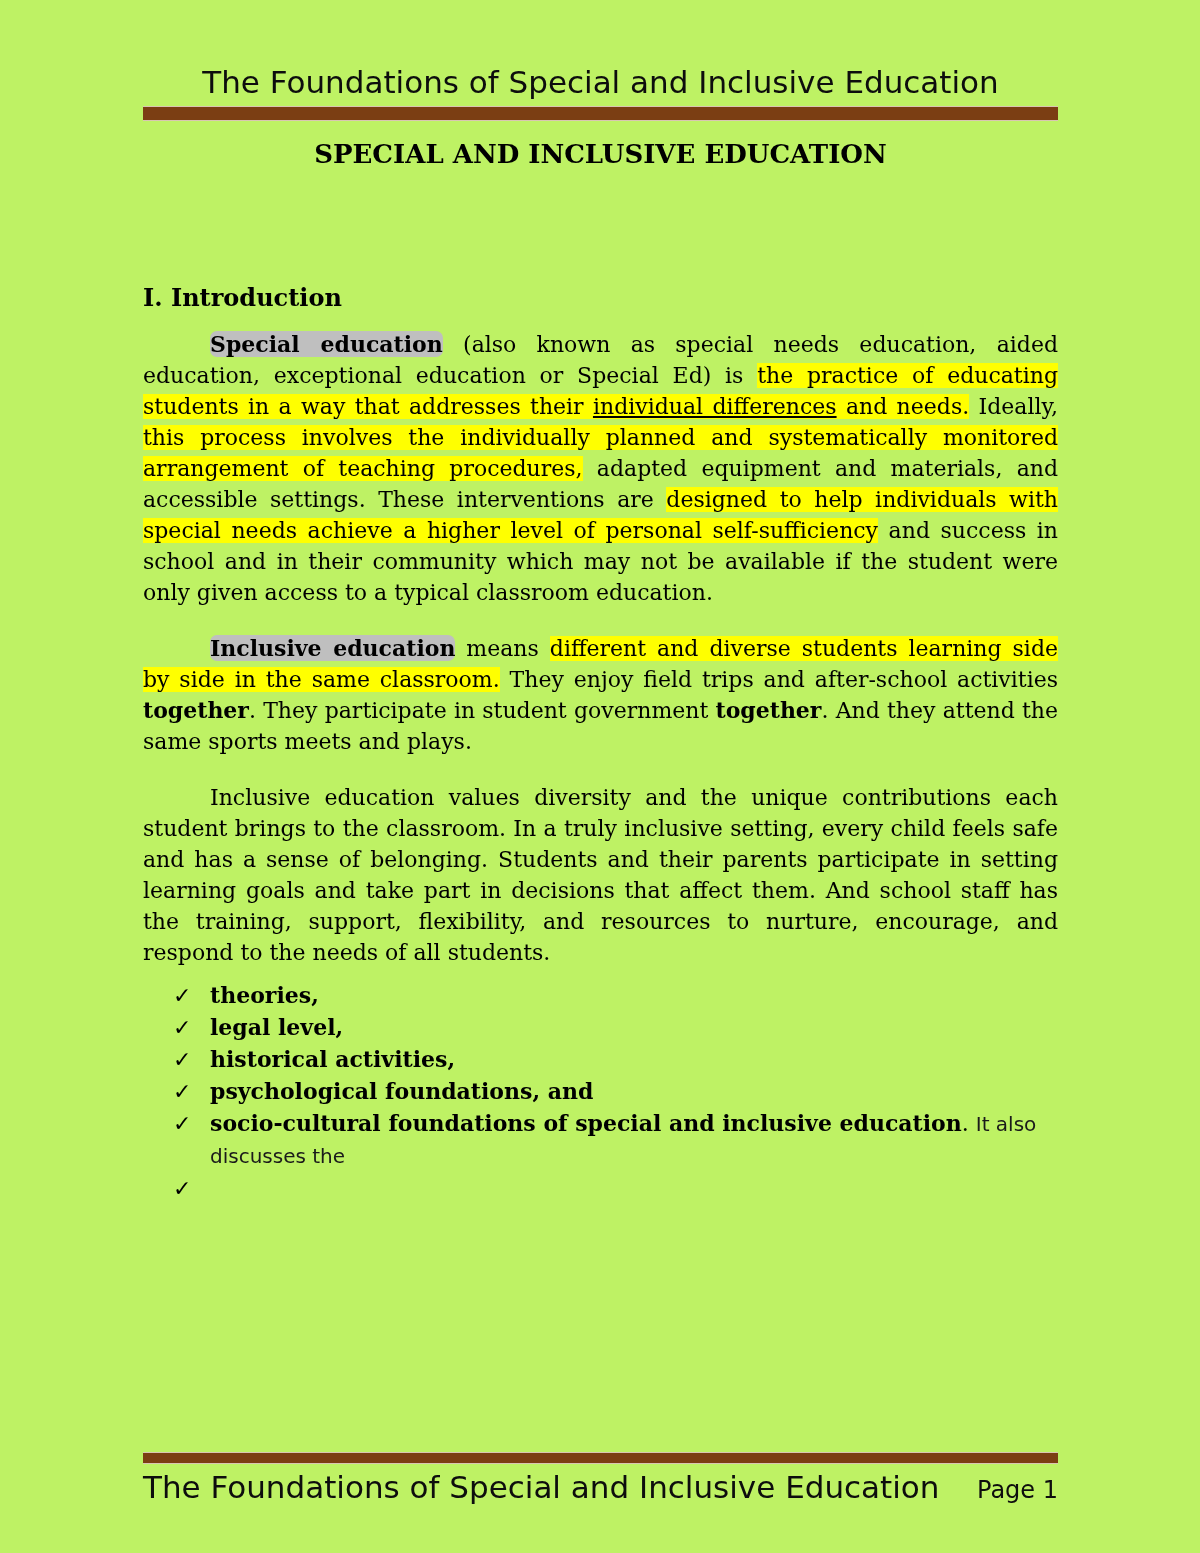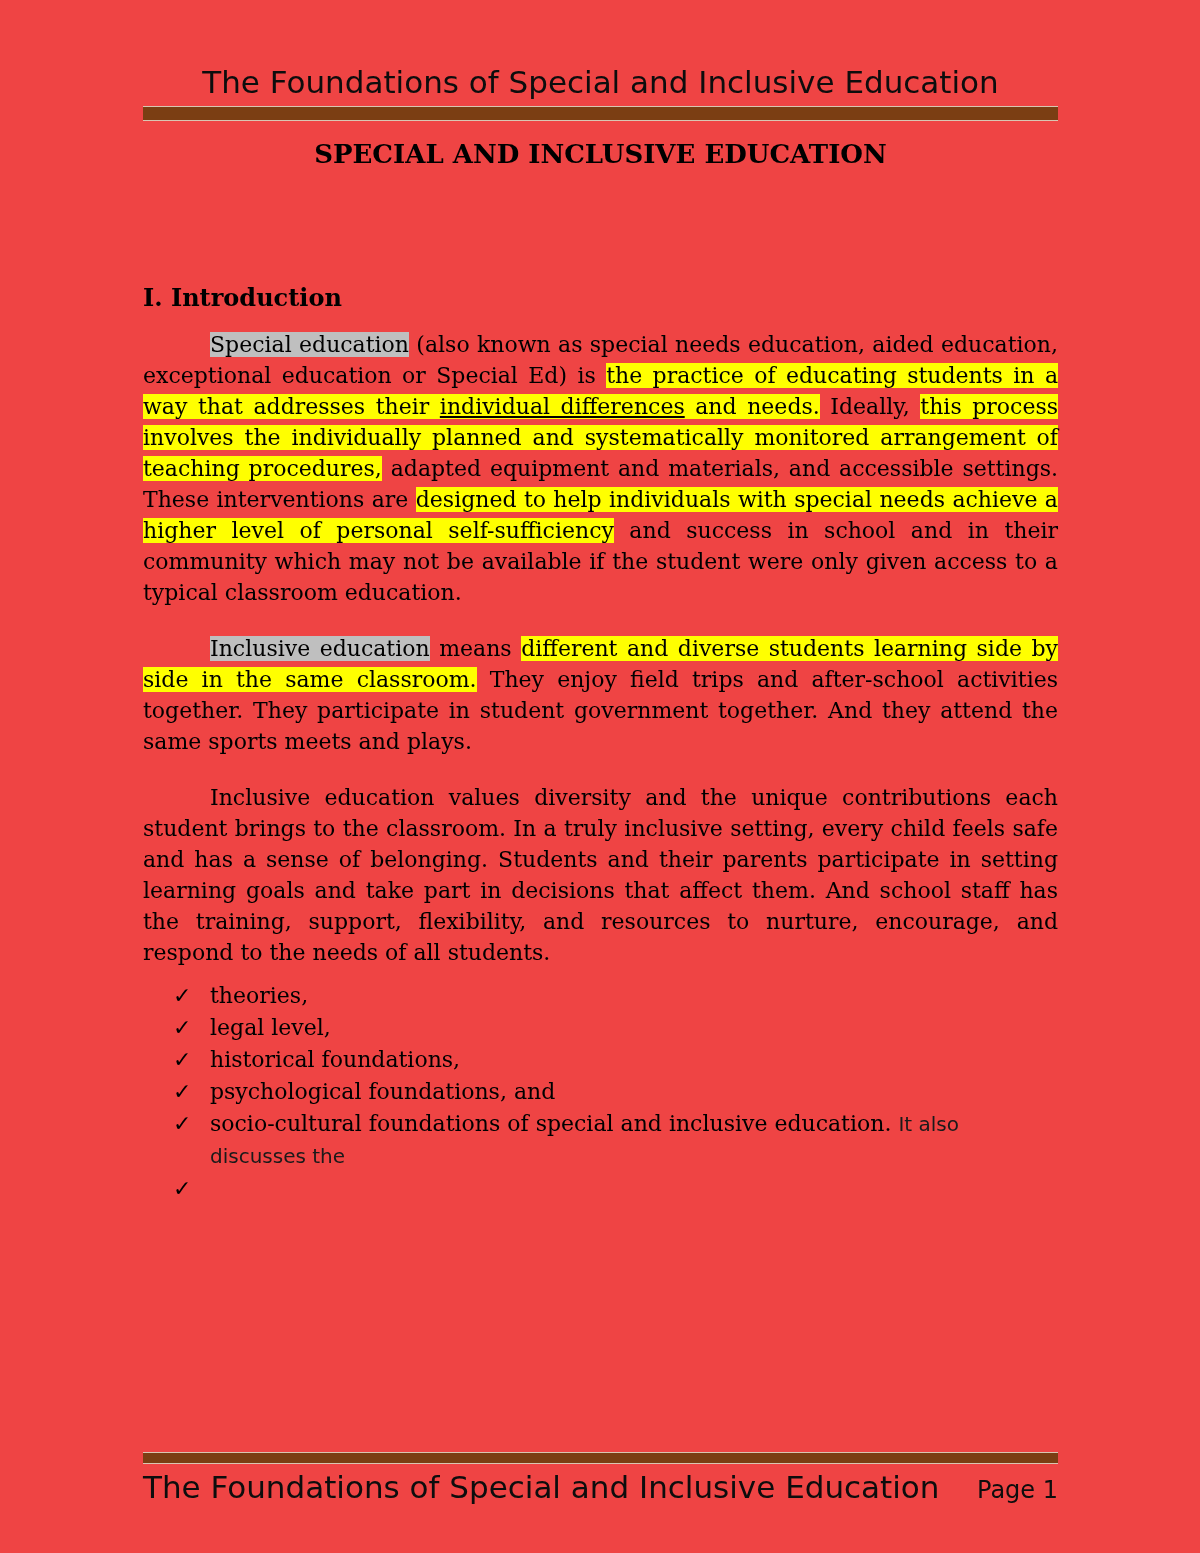--- a/index.html
+++ b/index.html
@@ -6,21 +6,21 @@
     --bar:#7b3e13;
     --hl-yellow:#ffff00;
     --hl-gray:#bfbfbf;
   }
   *{box-sizing:border-box;}
   html,body{margin:0;padding:0;background:#fff;}
   .page{
     position:relative;
     width:1200px;
     height:1553px;
-    background:#ef4444;
+    background:#bef264;
     overflow:hidden;
     font-family:"DejaVu Serif","Liberation Serif",serif;
     color:#000;
   }
   
   .header{margin:0 142px 0 143px;padding-top:64px;}
   .header-title{
     text-align:center;
     font-family:"DejaVu Sans","Liberation Sans",sans-serif;
     font-size:31px;
@@ -51,21 +51,21 @@
     line-height:32px;
   }
   .para{
     margin:25px 0 0 0;
     font-size:22px;
     line-height:31px;
     text-align:justify;
     text-indent:67px;
   }
   .para-first{margin-top:15px;}
-  .seg-bold{font-weight:normal;}
+  .seg-bold{font-weight:bold;border-radius:7px;}
   .seg-yellow{background:var(--hl-yellow);}
   .seg-gray{background:var(--hl-gray);}
   .seg-underline{text-decoration:underline;}
   .seg-sans{
     font-family:"DejaVu Sans","Liberation Sans",sans-serif;
     font-size:20px;
     color:#1a1a1a;
   }
   
   .checklist{
@@ -129,21 +129,21 @@
     <h1 class="doc-title">SPECIAL AND INCLUSIVE EDUCATION</h1>
     <h2 class="section-heading">I. Introduction</h2>
 
     <p class="para para-first"><span class="seg-bold seg-gray">Special education</span><span> (also known as special needs education, aided education, exceptional education or Special Ed) is </span><span class="seg-yellow">the practice of educating students in a way that addresses their </span><span class="seg-yellow seg-underline">individual differences</span><span class="seg-yellow"> and needs.</span><span> Ideally, </span><span class="seg-yellow">this process involves the individually planned and systematically monitored arrangement of teaching procedures,</span><span> adapted equipment and materials, and accessible settings. These interventions are </span><span class="seg-yellow">designed to help individuals with special needs achieve a higher level of personal self-sufficiency</span><span> and success in school and in their community which may not be available if the student were only given access to a typical classroom education.</span></p>
     <p class="para"><span class="seg-bold seg-gray">Inclusive education</span><span> means </span><span class="seg-yellow">different and diverse students learning side by side in the same classroom.</span><span> They enjoy field trips and after-school activities </span><span class="seg-bold">together</span><span>. They participate in student government </span><span class="seg-bold">together</span><span>. And they attend the same sports meets and plays.</span></p>
     <p class="para"><span>Inclusive education values diversity and the unique contributions each student brings to the classroom. In a truly inclusive setting, every child feels safe and has a sense of belonging. Students and their parents participate in setting learning goals and take part in decisions that affect them. And school staff has the training, support, flexibility, and resources to nurture, encourage, and respond to the needs of all students.</span></p>
 
     <ul class="checklist">
         <li><span class="check">✓</span><span><span class="seg-bold">theories,</span></span></li>
         <li><span class="check">✓</span><span><span class="seg-bold">legal level,</span></span></li>
-        <li><span class="check">✓</span><span><span class="seg-bold">historical foundations,</span></span></li>
+        <li><span class="check">✓</span><span><span class="seg-bold">historical activities,</span></span></li>
         <li><span class="check">✓</span><span><span class="seg-bold">psychological foundations, and</span></span></li>
         <li><span class="check">✓</span><span><span class="seg-bold">socio-cultural foundations of special and inclusive education</span><span>. </span><span class="seg-sans">It also discusses the</span></span></li>
         <li><span class="check">✓</span></li>
       </ul>
   </main>
 
   <footer class="footer">
     <div class="rule rule-footer"></div>
     <div class="footer-row">
       <div class="footer-title">The Foundations of Special and Inclusive Education</div>

